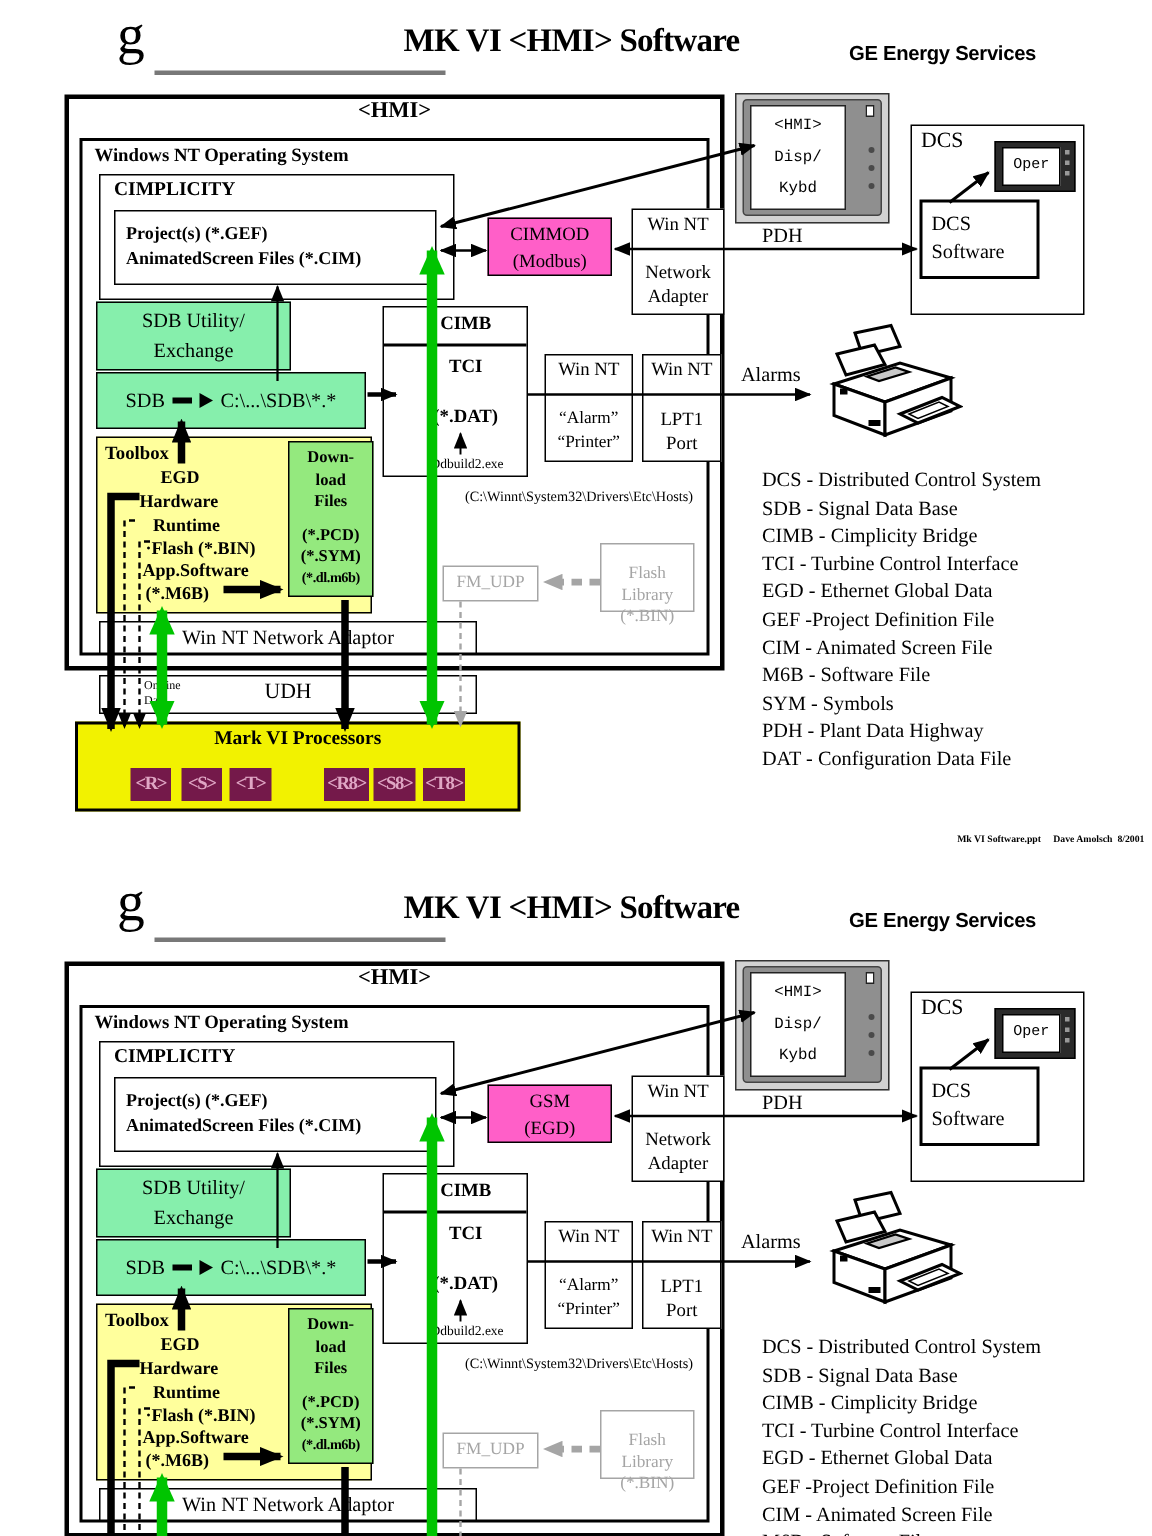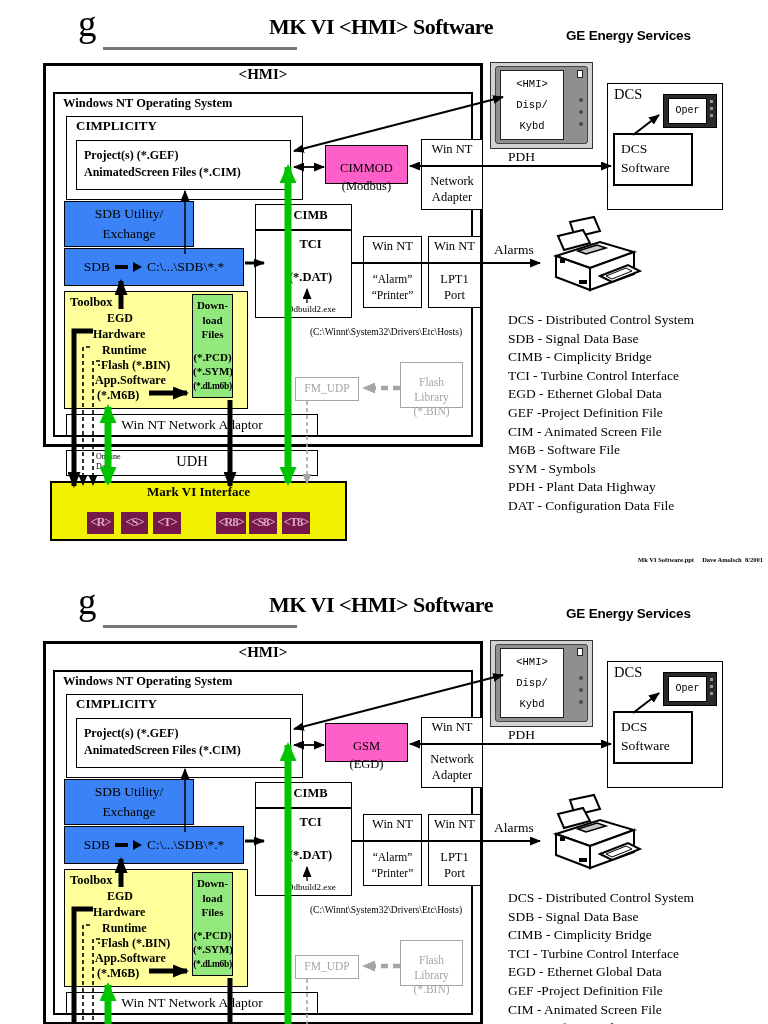--- a/index.html
+++ b/index.html
@@ -15,34 +15,34 @@
   .ge { left:566px; top:28px; font-family:"Liberation Sans",sans-serif; font-size:13.5px; font-weight:bold; letter-spacing:-0.2px; }
 
   .hmi-box { left:43px; top:63px; width:440px; height:384px; border:3px solid #000; }
   .hmi-label { left:43px; top:66px; width:440px; text-align:center; font-weight:bold; font-size:15px; }
   .os-box { left:53px; top:92px; width:420px; height:345px; border:2px solid #000; }
   .os-label { left:63px; top:96px; font-weight:bold; font-size:12.5px; }
   .cimp-box { left:66px; top:116px; width:237px; height:84px; border:1.5px solid #000; }
   .cimp-label { left:76px; top:118px; font-weight:bold; font-size:13px; }
   .proj-box { left:76px; top:140px; width:215px; height:50px; border:1.5px solid #000; padding:6px 0 0 7px; font-weight:bold; font-size:12px; line-height:17px; }
 
-  .teal { background:#3b82f6; border:1.5px solid #000; }
+  .teal { background:#86efac; border:1.5px solid #000; }
   .sdbu-box { left:64px; top:201px; width:130px; height:46px; text-align:center; font-size:13.5px; line-height:20px; padding-top:2px; }
   .sdb-box { left:64px; top:248px; width:180px; height:38px; display:flex; align-items:center; justify-content:center; gap:5px; font-size:13.5px; }
   .hshaft { width:13px; height:4px; background:#000; }
   .hhead { width:0; height:0; border-left:9px solid #000; border-top:5px solid transparent; border-bottom:5px solid transparent; }
 
   .toolbox { left:64px; top:291px; width:184px; height:118px; background:#FFFF9C; border:1.5px solid #000; }
   .tb-title { left:70px; top:295px; font-weight:bold; font-size:12.5px; }
   .tb-item { position:absolute; font-weight:bold; font-size:12px; }
   .tb-0 { left:107px; top:311px; } .tb-1 { left:93px; top:327px; }
   .tb-2 { left:102px; top:343px; } .tb-3 { left:97px; top:358px; }
   .tb-4 { left:95px; top:373px; } .tb-5 { left:97px; top:388px; }
 
-  .dl-box { left:192px; top:294px; width:41px; height:104px; background:#94E97E; border:1.5px solid #000; text-align:center; font-weight:bold; font-size:11px; line-height:14.5px; padding-top:3px; }
+  .dl-box { left:192px; top:294px; width:57px; height:104px; background:#94E97E; border:1.5px solid #000; text-align:center; font-weight:bold; font-size:11px; line-height:14.5px; padding-top:3px; }
   .dl-gap { height:8px; }
   .dl-sm { font-size:9.5px; letter-spacing:-0.3px; }
 
   .adaptor-box { left:66px; top:414px; width:252px; height:22px; border:1.5px solid #000; text-align:center; font-size:13.5px; line-height:19px; background:#fff; }
   .udh-box { left:66px; top:450px; width:252px; height:26px; border:1.5px solid #000; background:#fff; }
   .udh-label { left:66px; top:453px; width:252px; text-align:center; font-size:14.5px; }
   .online { left:96px; top:452px; font-size:8px; line-height:9.5px; }
 
   .markvi-box { left:50px; top:481px; width:297px; height:60px; background:#F2F200; border:2px solid #000; }
   .markvi-label { left:50px; top:484px; width:297px; text-align:center; font-weight:bold; font-size:13px; }
@@ -63,21 +63,21 @@
   .flashlib { left:400px; top:362px; width:63px; height:46px; font-size:11.5px; line-height:14.5px; padding-top:12px; }
 
   .stack3 { border:1.5px solid #000; text-align:center; font-size:12.5px; background:#fff; }
   .stack3 .s-top { padding-top:2px; }
   .stack3 .s-bot { position:absolute; bottom:4px; left:0; width:100%; line-height:16px; }
   .adapterR { left:421px; top:139px; width:62px; height:71px; }
   .alarmB { left:363px; top:236px; width:59px; height:72px; }
   .alarmB .s-bot { font-size:11.5px; }
   .lptB { left:428px; top:236px; width:53px; height:72px; }
 
-  .pinkB { left:325px; top:145px; width:83px; height:39px; background:#FF5FC8; border:1.5px solid #000; text-align:center; font-size:12.5px; line-height:18px; padding-top:13px; }
+  .pinkB { left:325px; top:145px; width:83px; height:39px; background:#FF5FC8; border:1.5px solid #000; text-align:center; font-size:12.5px; line-height:18px; padding-top:1px; }
 
   .monitor { left:490px; top:62px; width:103px; height:87px; background:#D2D2D2; border:1.5px solid #333; }
   .mon-bezel { left:495px; top:66px; width:93px; height:78px; background:#8F8F8F; border:1px solid #444; border-radius:3px; }
   .mon-screen { left:500px; top:70px; width:64px; height:70px; background:#fff; border:1.5px solid #222; font-family:"Liberation Mono",monospace; font-size:10.5px; text-align:center; line-height:21px; padding-top:3px; }
   .mon-sq { left:577px; top:70px; width:6px; height:8px; background:#fff; border:1px solid #222; }
   .mon-dot { position:absolute; left:579px; width:4px; height:4px; border-radius:50%; background:#4a4a4a; }
   .md-0 { top:98px; } .md-1 { top:110px; } .md-2 { top:122px; }
 
   .dcsB { left:607px; top:83px; width:116px; height:127px; border:1.5px solid #000; }
   .dcs-label { left:614px; top:86px; font-size:14.5px; }
@@ -169,21 +169,21 @@
 
     <div class="adaptor-box">Win NT Network Adaptor</div>
     <div class="udh-box"></div>
     <div class="udh-label">UDH</div>
     <div class="online">
       <div>On-line</div>
       <div>Data</div>
     </div>
 
     <div class="markvi-box"></div>
-    <div class="markvi-label">Mark VI Interface</div>
+    <div class="markvi-label">Mark VI Processors</div>
     <div class="chip chip-0">&lt;R&gt;</div>
     <div class="chip chip-1">&lt;S&gt;</div>
     <div class="chip chip-2">&lt;T&gt;</div>
     <div class="chip chip-3">&lt;R8&gt;</div>
     <div class="chip chip-4">&lt;S8&gt;</div>
     <div class="chip chip-5">&lt;T8&gt;</div>
 
     <div class="cimb-box"></div>
     <div class="cimb-t cimb-title">CIMB</div>
     <div class="cimb-sep"></div>

